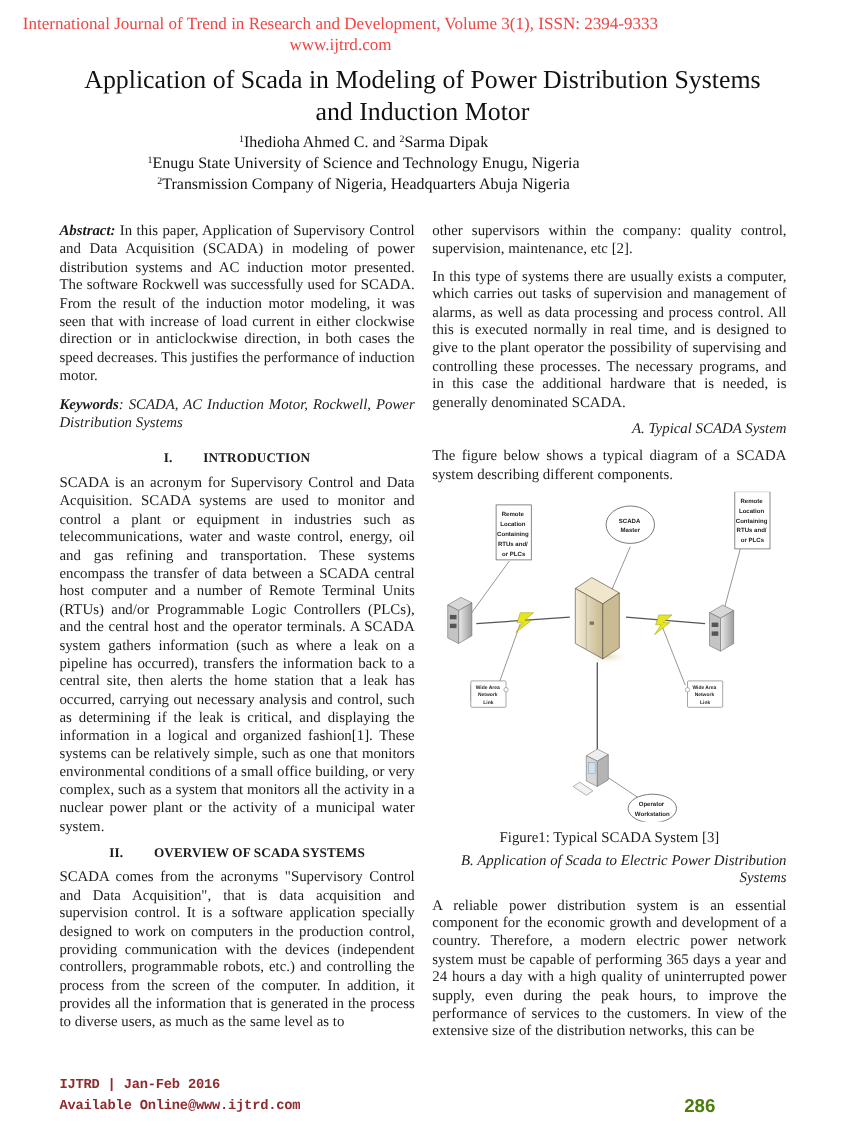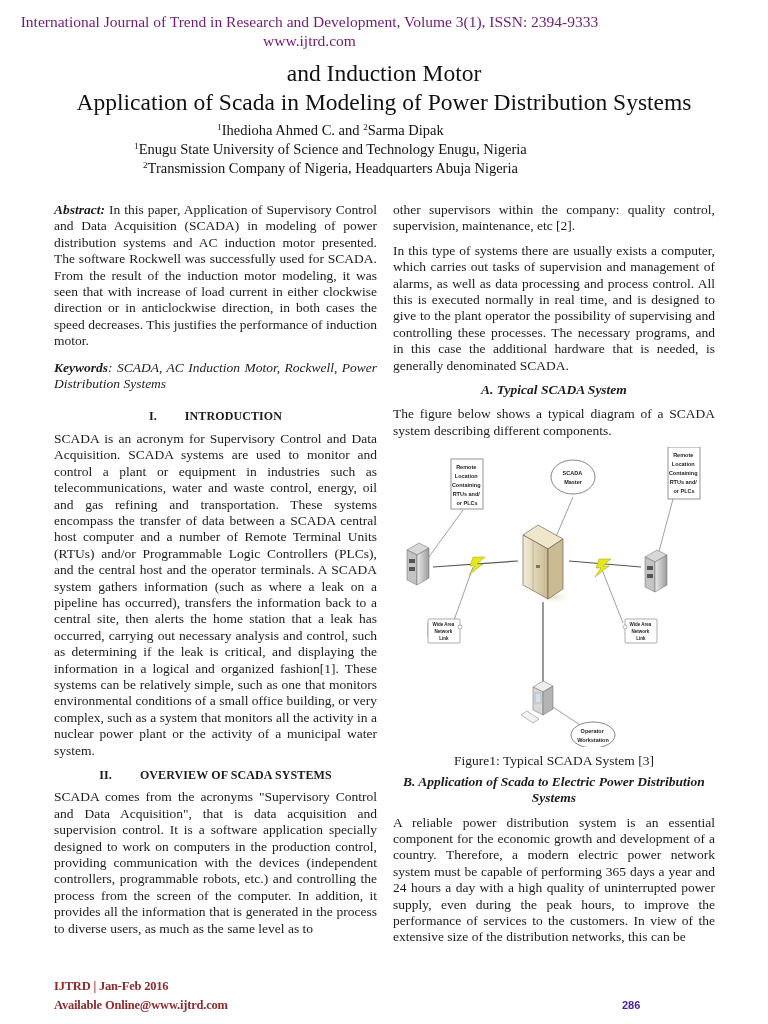--- a/index.html
+++ b/index.html
@@ -2,65 +2,65 @@
 <html><head>
   <meta charset="utf-8">
   <style>
     html, body { margin: 0; padding: 0; background: #ffffff; }
     body {
       width: 768px; height: 1024px; position: relative; overflow: hidden;
       font-family: "Liberation Serif", "DejaVu Serif", serif; color: #1a1a1a;
     }
     .journal-header {
       position: absolute; top: 12px; left: 0; width: 619px; text-align: center;
-      color: #701a75; font-size: 15.5px; line-height: 19px;
+      color: #ef4444; font-size: 15.5px; line-height: 19px;
     }
     .title {
       position: absolute; top: 59px; left: 20px; width: 728px; text-align: center;
       font-size: 23.5px; line-height: 29px; color: #111;
     }
     .authors {
       position: absolute; top: 121px; left: 0; width: 661px; text-align: center;
       font-size: 14.5px; line-height: 19px; color: #111;
     }
     .authors sup { font-size: 9px; vertical-align: 5px; line-height: 0; }
     .col { position: absolute; top: 202px; font-size: 13.5px; line-height: 16.4px; text-align: justify; color: #1c1c1c; }
     .col-left { left: 54px; width: 323px; }
     .col-right { left: 393px; width: 322px; }
     .col p { margin: 0 0 8px 0; }
     .lbl-bi { font-weight: bold; font-style: italic; }
     .kw { font-style: italic; }
     .sec-h { text-align: center; font-weight: bold; font-size: 12px; margin: 13px 0 6px 0; letter-spacing: 0.1px; }
     .sec-h .num { display: inline-block; margin-right: 28px; }
-    .sub-h { font-weight: bold; font-style: italic; margin: 0 0 8px 0; text-align: center; }
+    .sub-h { font-weight: normal; font-style: italic; margin: 0 0 8px 0; text-align: right; }
     .figure { position: relative; width: 322px; height: 300px; margin: 4px 0 0 0; }
     .figure svg { position: absolute; left: 0; top: 0; }
     .fig-caption { text-align: center; margin: 6px 0 4px 0; font-size: 13.5px; }
     .footer-left {
       position: absolute; left: 54px; top: 977px; color: #8f2a2d;
-      font-family: Liberation Serif, serif; font-size: 12.5px; line-height: 19px; font-weight: bold;
+      font-family: Liberation Mono, monospace; font-size: 12.5px; line-height: 19px; font-weight: bold;
       letter-spacing: -0.2px;
     }
     .footer-page {
-      position: absolute; left: 622px; top: 996px; color: #4c1d95;
-      font-family: "Liberation Sans", "DejaVu Sans", sans-serif; font-size: 11px; line-height: 19px; font-weight: bold;
+      position: absolute; left: 622px; top: 996px; color: #4d7c0f;
+      font-family: "Liberation Sans", "DejaVu Sans", sans-serif; font-size: 17px; line-height: 19px; font-weight: bold;
     }
     .diag-text { font-family: "Liberation Sans", "DejaVu Sans", sans-serif; font-size: 5.5px; fill: #222; font-weight: bold; }
   </style>
 </head>
 <body>
 
 <div class="journal-header">
   <div>International Journal of Trend in Research and Development, Volume 3(1), ISSN: 2394-9333</div>
   <div>www.ijtrd.com</div>
 </div>
 
 <div class="title">
+  <div>Application of Scada in Modeling of Power Distribution Systems</div>
   <div>and Induction Motor</div>
-  <div>Application of Scada in Modeling of Power Distribution Systems</div>
 </div>
 
 <div class="authors">
   <div>
     <sup>1</sup><span>Ihedioha Ahmed C. and </span><sup>2</sup><span>Sarma Dipak</span>
   </div>
   <div>
     <sup>1</sup><span>Enugu State University of Science and Technology Enugu, Nigeria</span>
   </div>
   <div>

